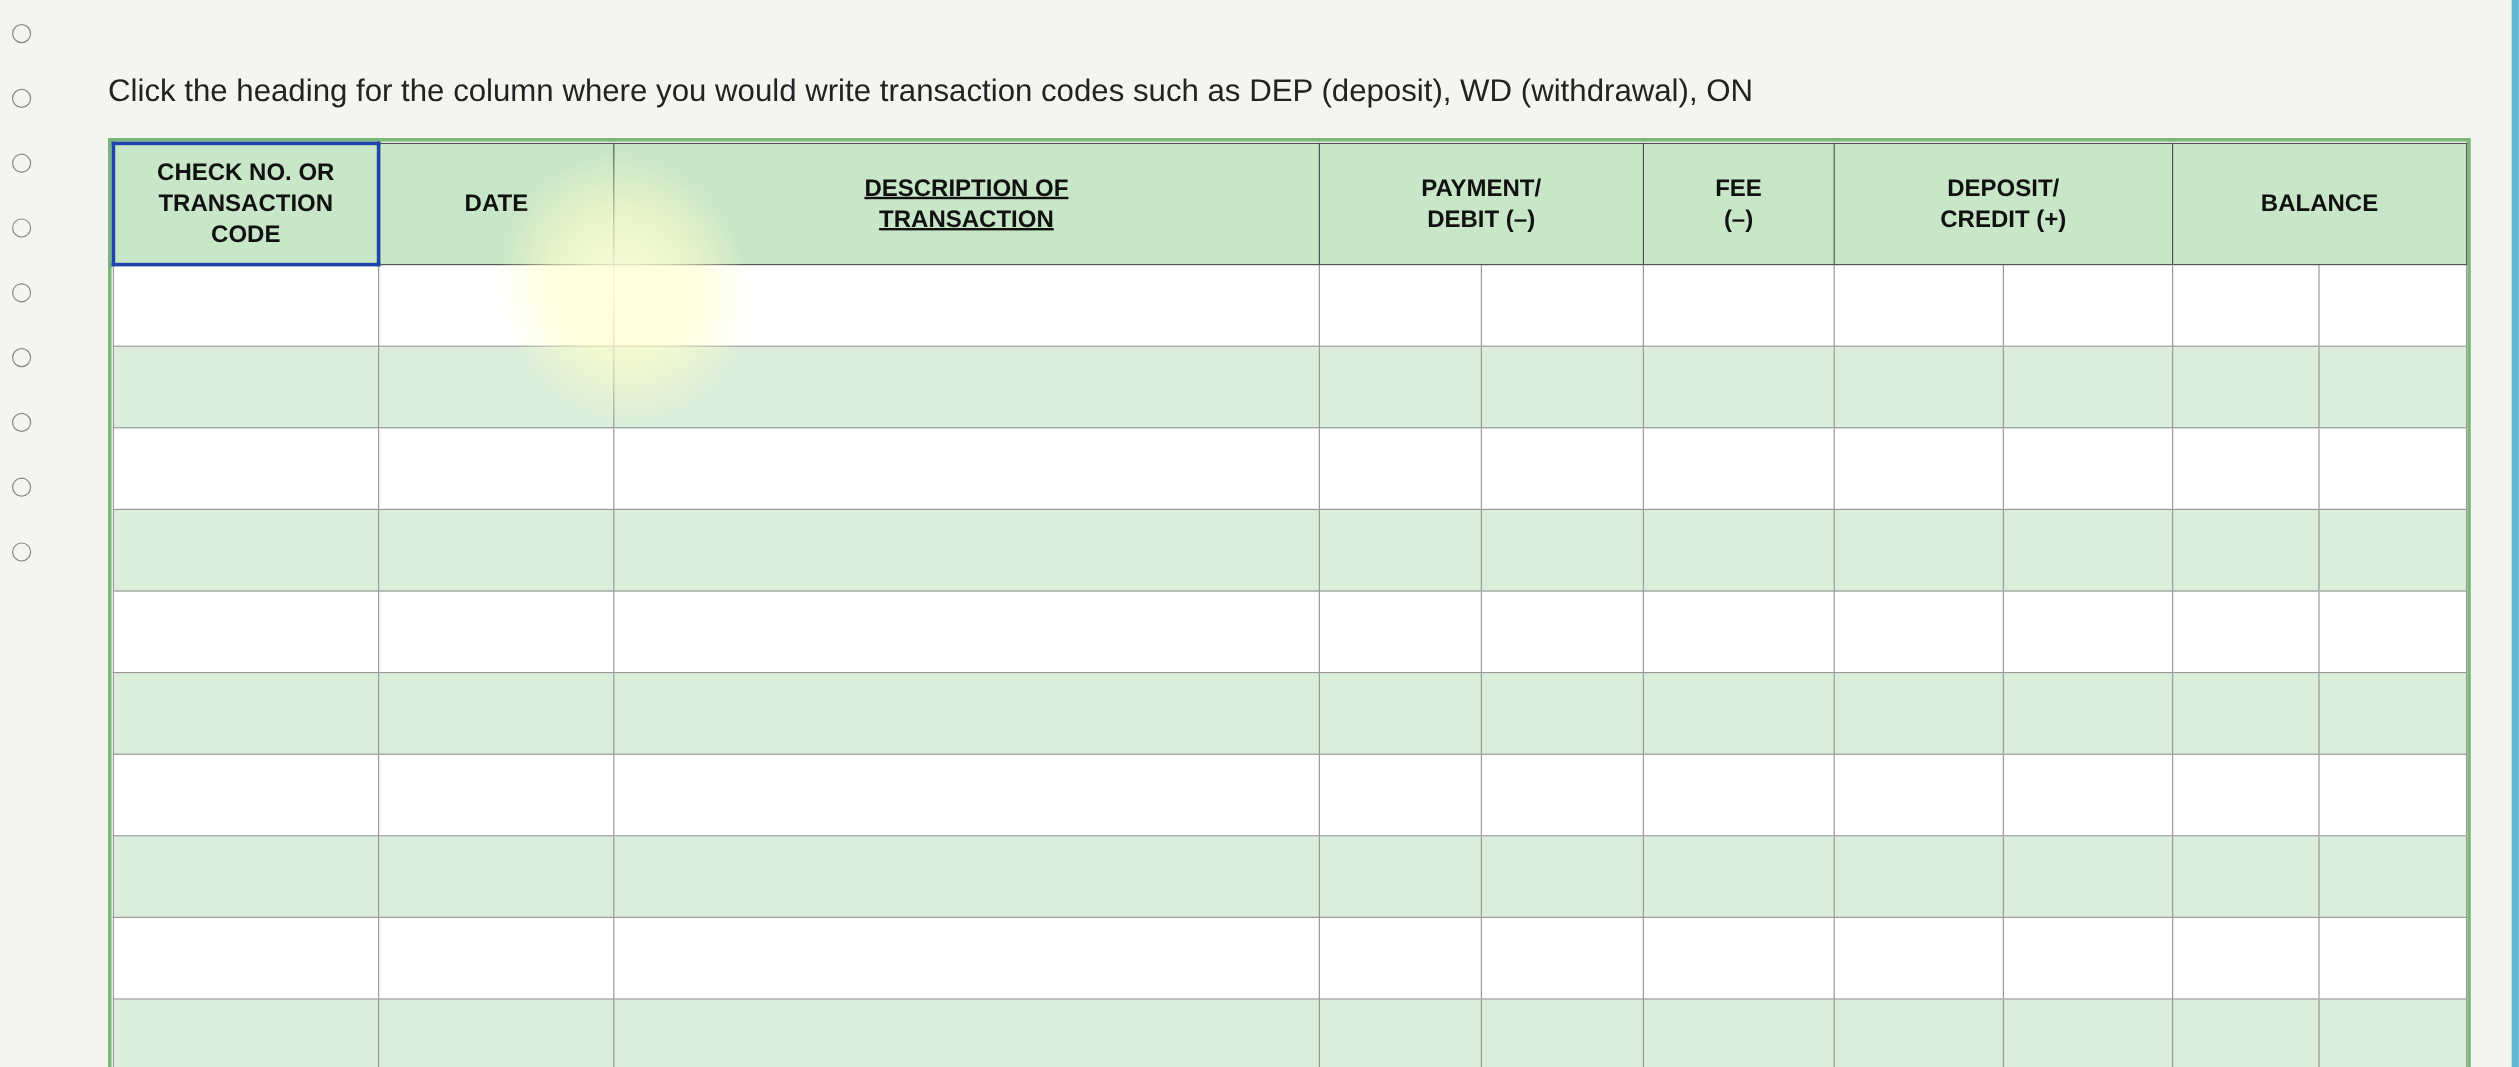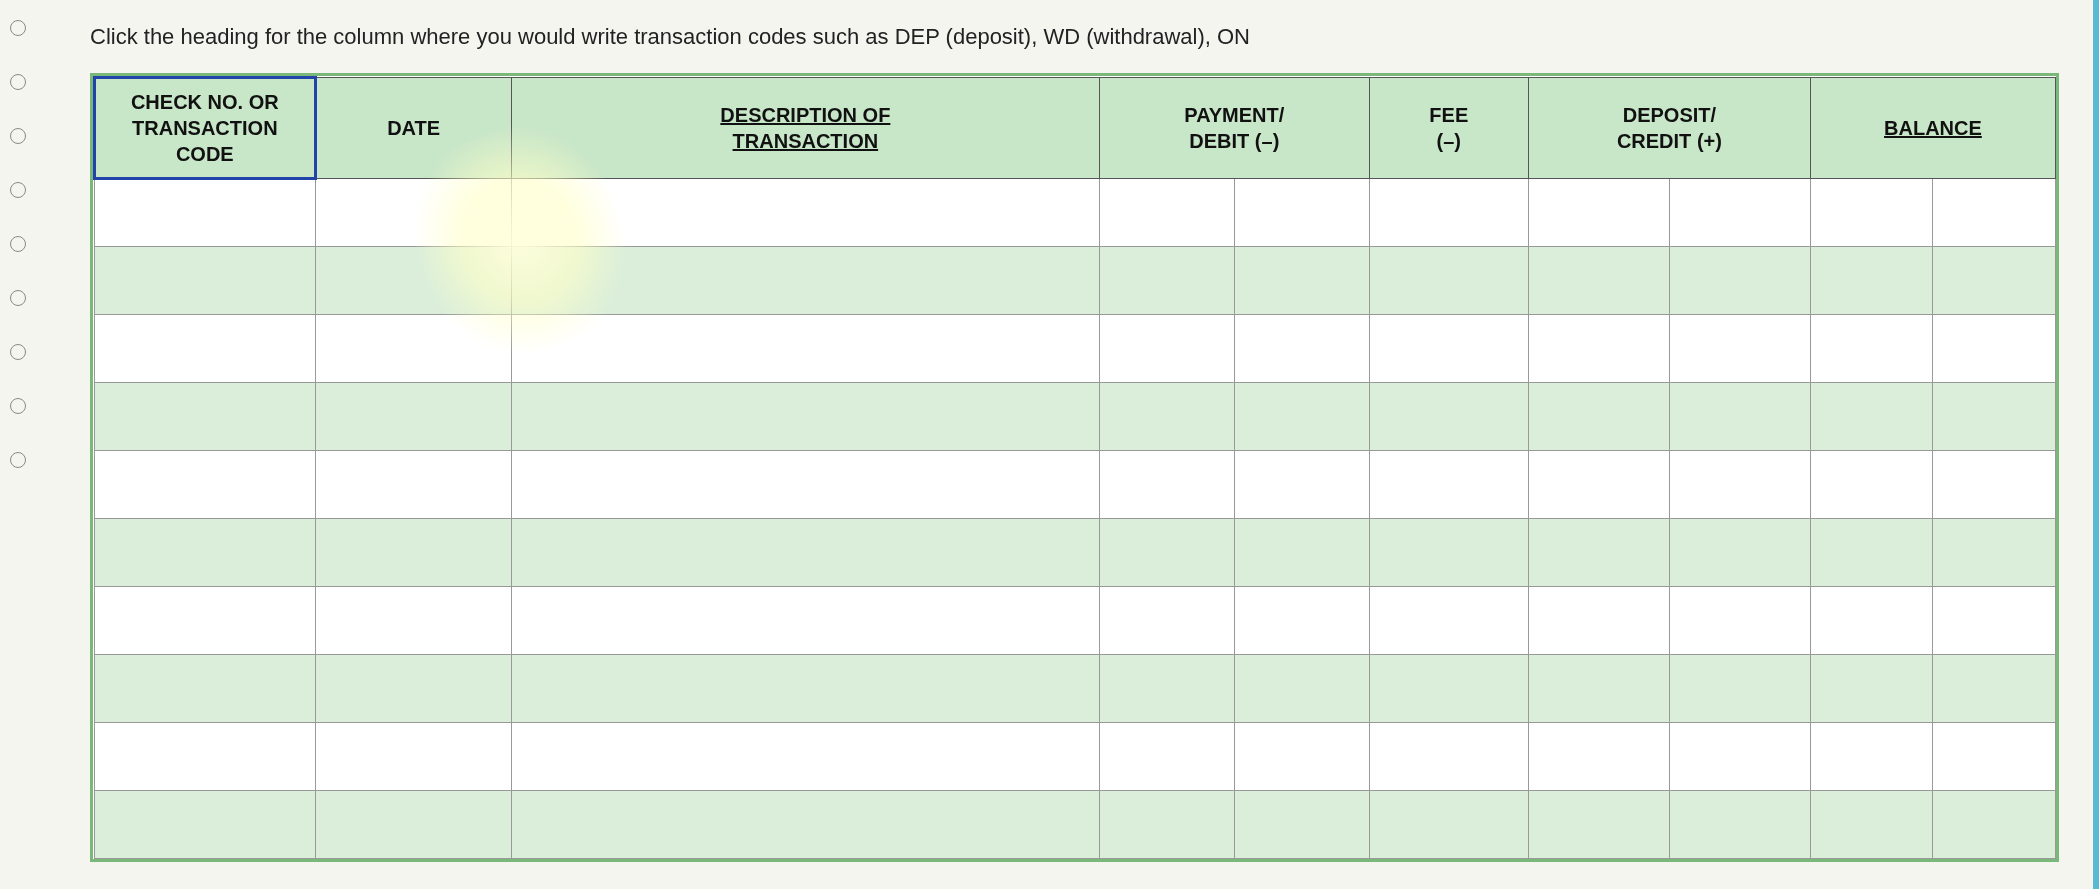--- a/index.html
+++ b/index.html
@@ -49,24 +49,25 @@
       right: 0;
       top: 0;
       width: 6px;
       height: 100%;
       background-color: #5bb8d4;
     }
 
     .instruction-text {
       margin-left: 30px;
       margin-bottom: 20px;
-      font-size: 22px;
+      font-size: 26px;
       color: #222;
       line-height: 1.5;
       max-width: 1900px;
+      margin-top: 36px;
     }
 
     
     .register-wrapper {
       margin-left: 30px;
       border: 3px solid #7ab87a;
       background-color: #fff;
     }
 
     .register-table {
@@ -106,21 +107,20 @@
     .col-fee {
       width: 130px;
     }
 
     .col-deposit {
       width: 230px;
     }
 
     .col-balance {
       width: 200px;
-      text-decoration: underline;
     }
 
     .check-header {
       border: 3px solid #2244aa !important;
       color: #111;
       margin-left: 40px;
     }
 
     .register-table td {
       border: 1px solid #999;

